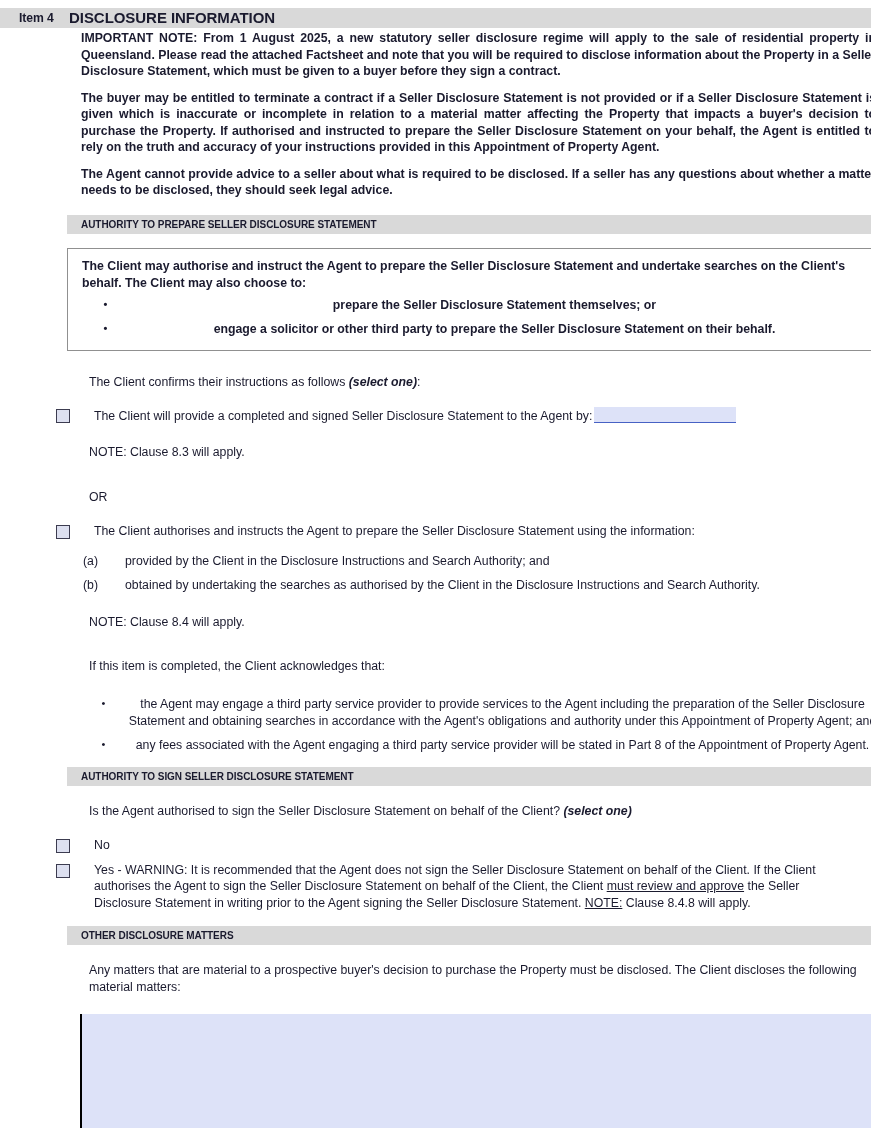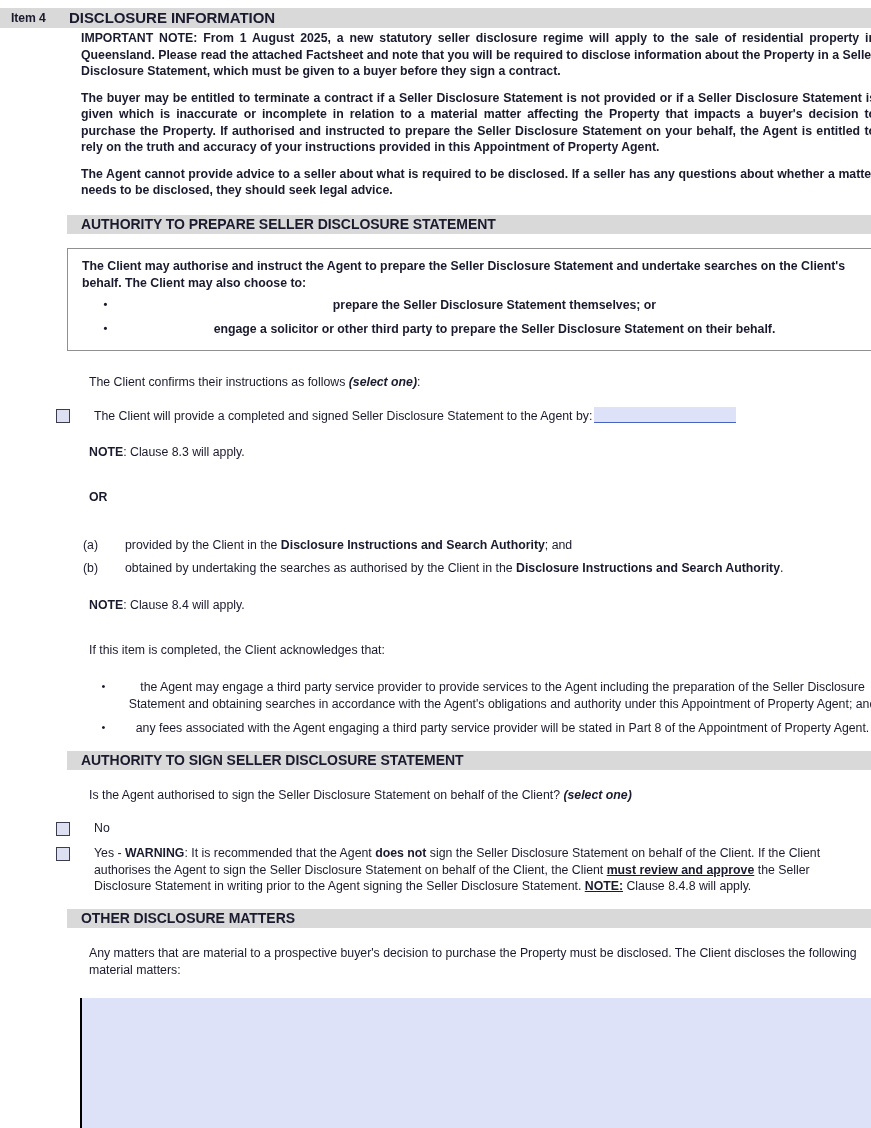--- a/index.html
+++ b/index.html
@@ -24,21 +24,21 @@
     left: 0;
     top: 8px;
     width: 871px;
     height: 20px;
     background: #d9d9d9;
     display: flex;
     align-items: center;
   }
   .item-bar .item-no {
     width: 69px;
-    padding-left: 11px;
+    padding-left: 19px;
     box-sizing: border-box;
     font-weight: bold;
     font-size: 12.2px;
     letter-spacing: -0.1px;
   }
   .item-bar .item-title {
     font-weight: bold;
     font-size: 15px;
     letter-spacing: -0.05px;
   }
@@ -73,21 +73,21 @@
     width: 816px;
     height: 19px;
     background: #d9d9d9;
     display: flex;
     align-items: center;
     box-sizing: border-box;
     padding-left: 14px;
   }
   .sec-bar span {
     font-weight: bold;
-    font-size: 14px;
+    font-size: 10px;
     letter-spacing: -0.05px;
   }
 
   
   .bordered-box {
     margin-left: 55px;
     margin-top: 14px;
     width: 808px;
     border: 1px solid #909090;
     box-sizing: border-box;
@@ -189,21 +189,21 @@
   .big-field {
     margin-left: 68px;
     width: 796px;
     height: 236px;
     background: #dde2f8;
     border-left: 2px solid #000000;
     border-bottom: 2px solid #000000;
     box-sizing: border-box;
   }
 
-  b, strong { font-weight: bold; }
+  b, strong { font-weight: normal; }
   .ital { font-style: italic; font-weight: bold; }
   .u { text-decoration: underline; }
   .sp8 { height: 8px; }
   .sp10 { height: 10px; }
   .sp12 { height: 12px; }
   .sp14 { height: 14px; }
   .sp16 { height: 16px; }
   .sp6 { height: 6px; }
   .sp4 { height: 4px; }
 </style>
@@ -265,20 +265,24 @@
   </div>
 
   <div class="sp10"></div>
 
   <div class="txt-col">
     <p><b>OR</b></p>
   </div>
 
   <div class="sp8"></div>
 
+  <div class="cb-row">
+    <div class="checkbox"></div>
+    <div class="cb-label">The Client authorises and instructs the Agent to prepare the Seller Disclosure Statement using the information:</div>
+  </div>
 
   <div class="sp14"></div>
 
   <div class="txt-col">
     <ul class="lettered">
       <li>
         <span class="lbl">(a)</span>
         <span class="ltxt"><span>provided by the Client in the </span><b>Disclosure Instructions and Search Authority</b><span>; and</span></span>
       </li>
       <li>

